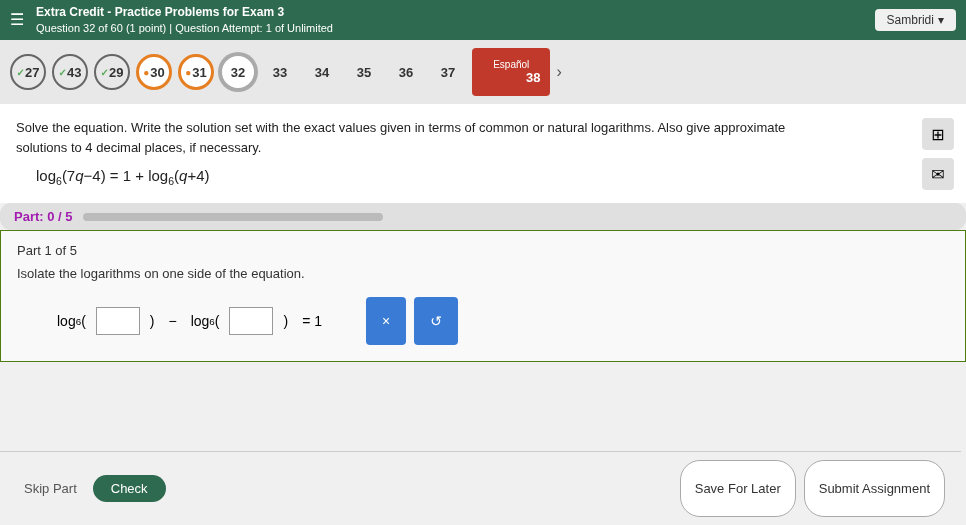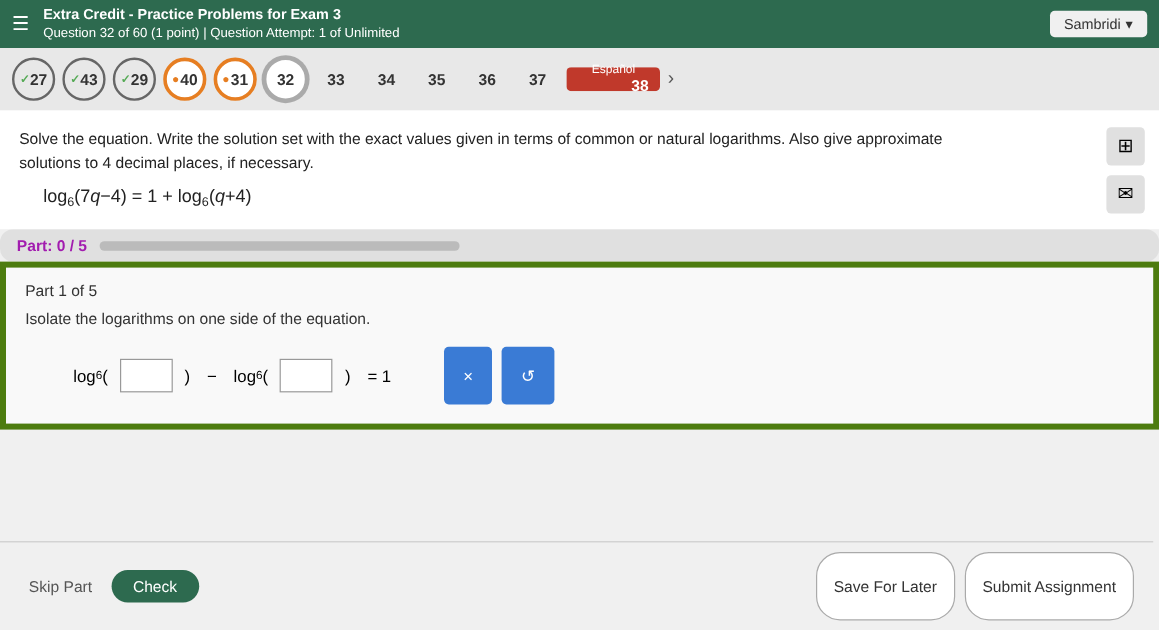--- a/index.html
+++ b/index.html
@@ -99,21 +99,21 @@
 
     .nav-item.espanol {
       background: #c0392b;
       color: white;
       border-radius: 4px;
       width: auto;
       padding: 0 8px;
       font-size: 11px;
       font-weight: normal;
       flex-direction: column;
-      height: 20px;
+      height: 48px;
     }
 
     .nav-chevron {
       color: #555;
       font-size: 16px;
       cursor: pointer;
     }
 
     
     .main-content {
@@ -175,21 +175,21 @@
       flex: 1;
       background: #bbb;
       height: 8px;
       border-radius: 4px;
       max-width: 300px;
     }
 
     
     .work-area {
       background: #f9f9f9;
-      border: 5px solid #4d7c0f;
+      border: 1px solid #4d7c0f;
       padding: 12px 16px 16px 16px;
       margin: 0;
     }
     .part-label {
       font-size: 13px;
       color: #333;
       margin-bottom: 8px;
     }
     .instruction-text {
       font-size: 13px;
@@ -333,21 +333,21 @@
     <span>43</span>
   </div>
 
   <div class="nav-item completed">
     <span style="color:#5a5;font-size:10px;">✓</span>
     <span>29</span>
   </div>
 
   <div class="nav-item attempted">
     <span style="font-size:10px;color:#e67e22;margin-right:1px;">●</span>
-    <span>40</span>
+    <span>30</span>
   </div>
 
   <div class="nav-item attempted">
     <span style="font-size:10px;color:#e67e22;margin-right:1px;">●</span>
     <span>31</span>
   </div>
 
   <div class="nav-item current">
     <span>32</span>
   </div>

